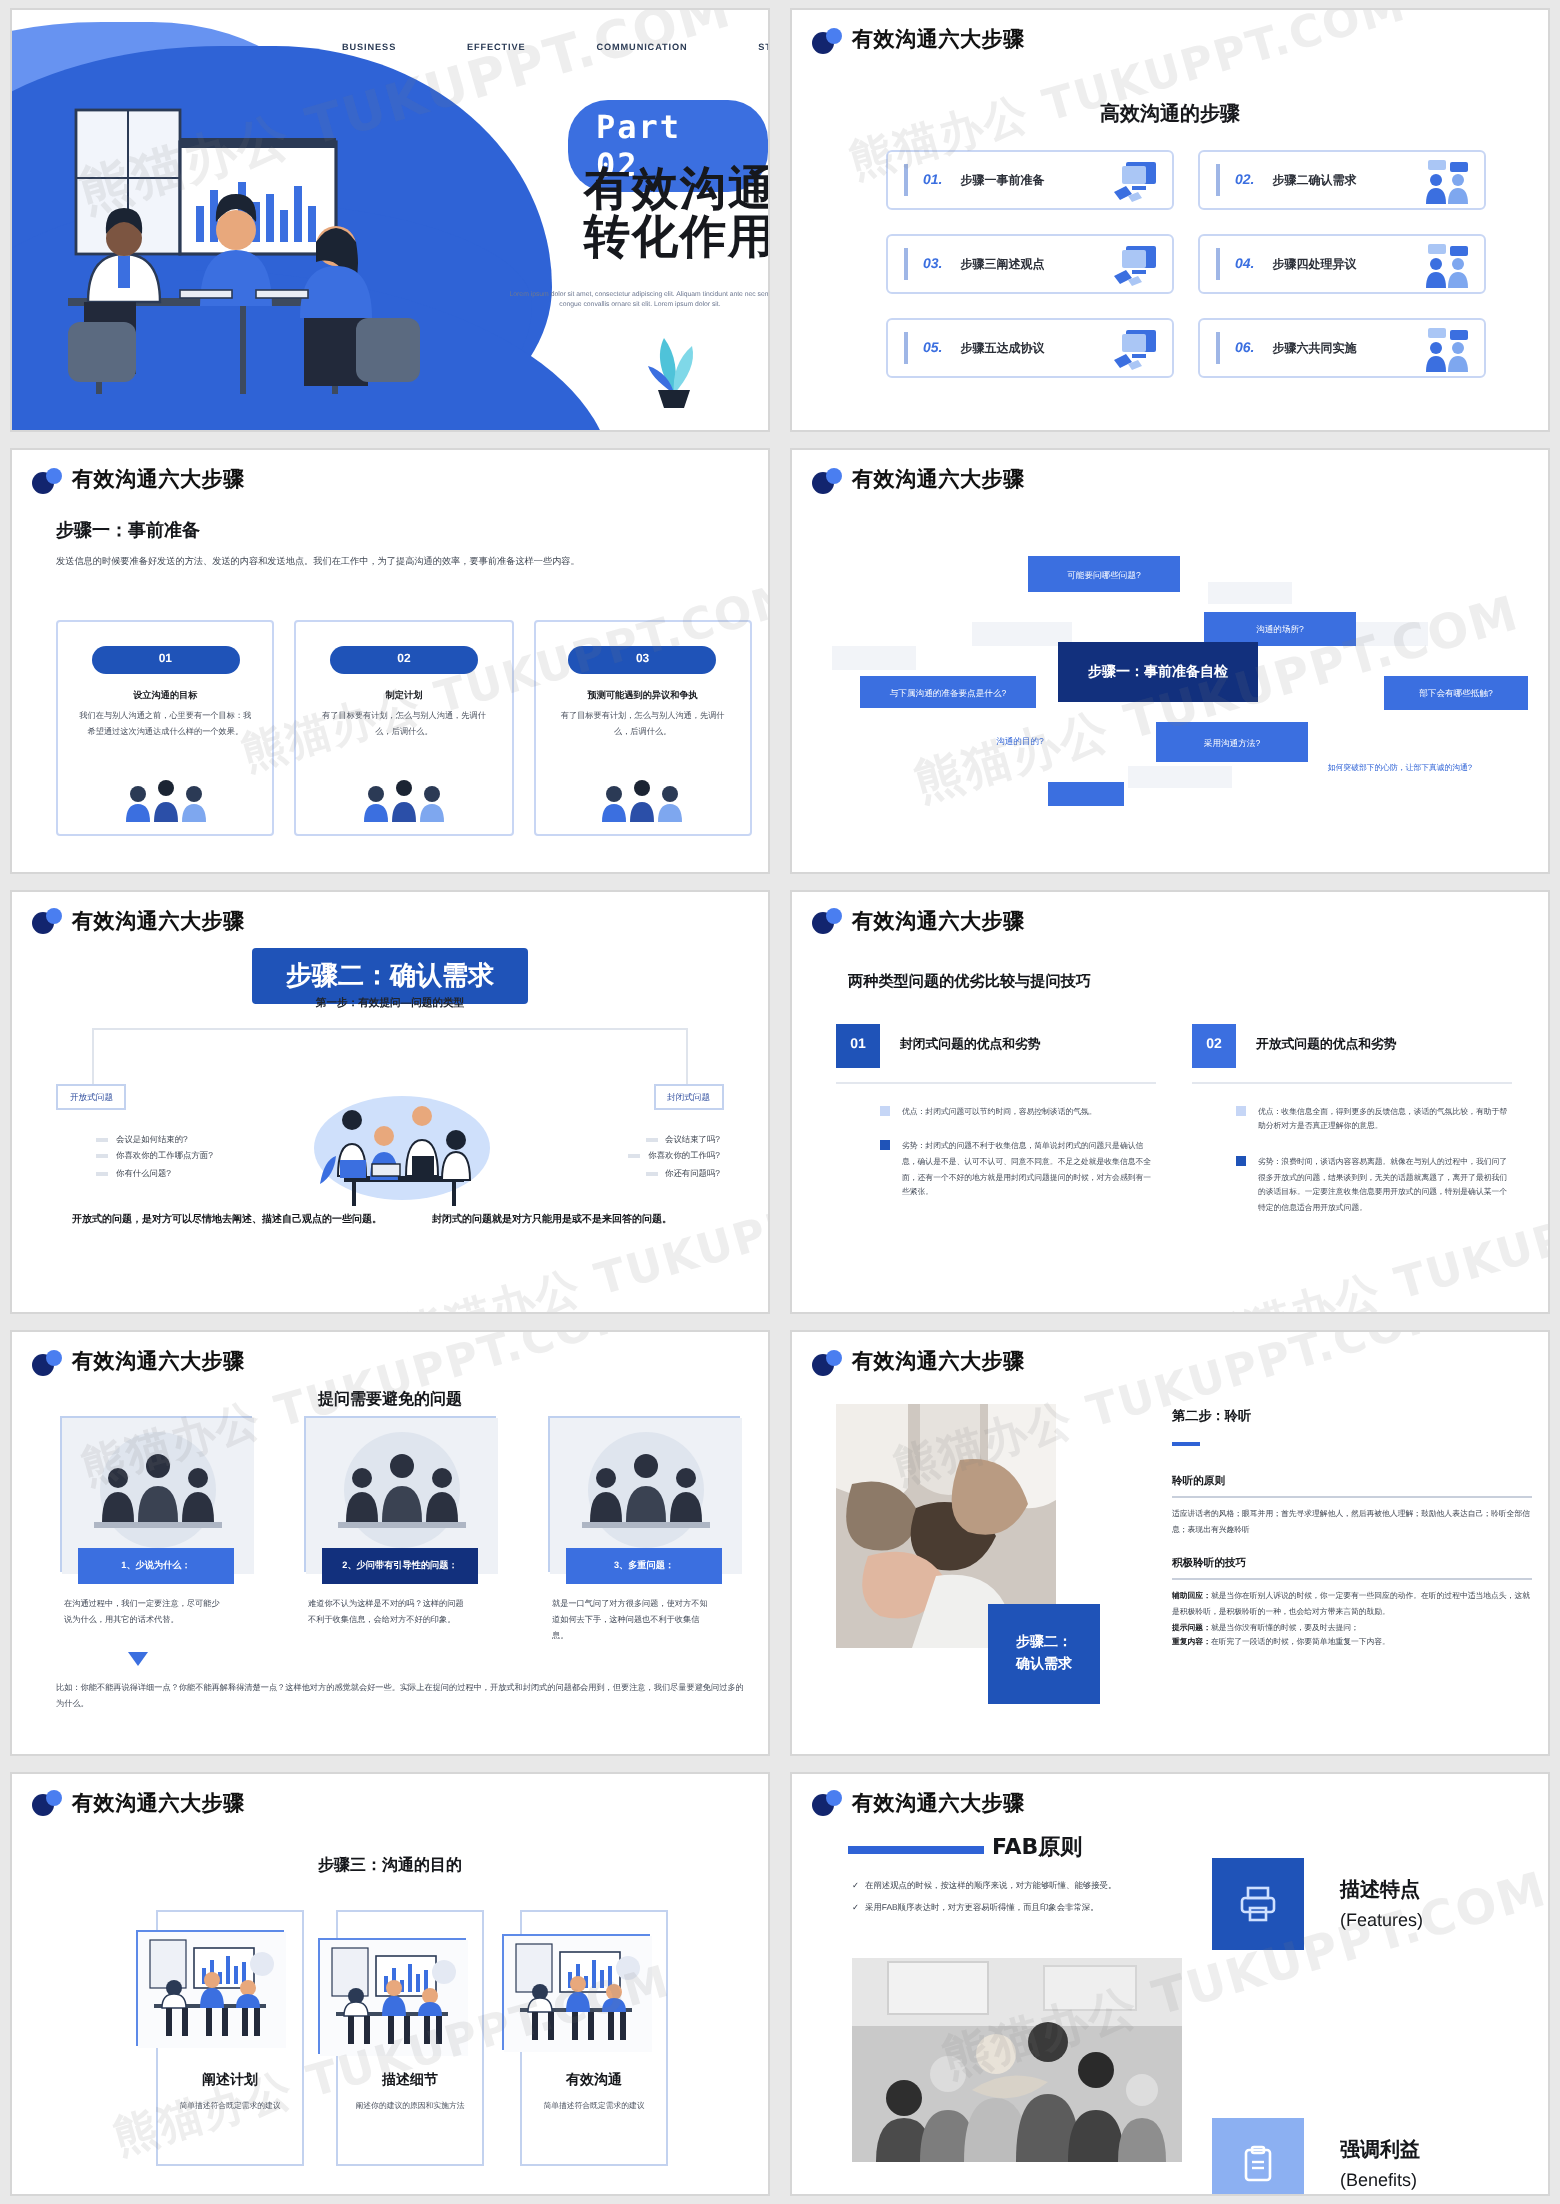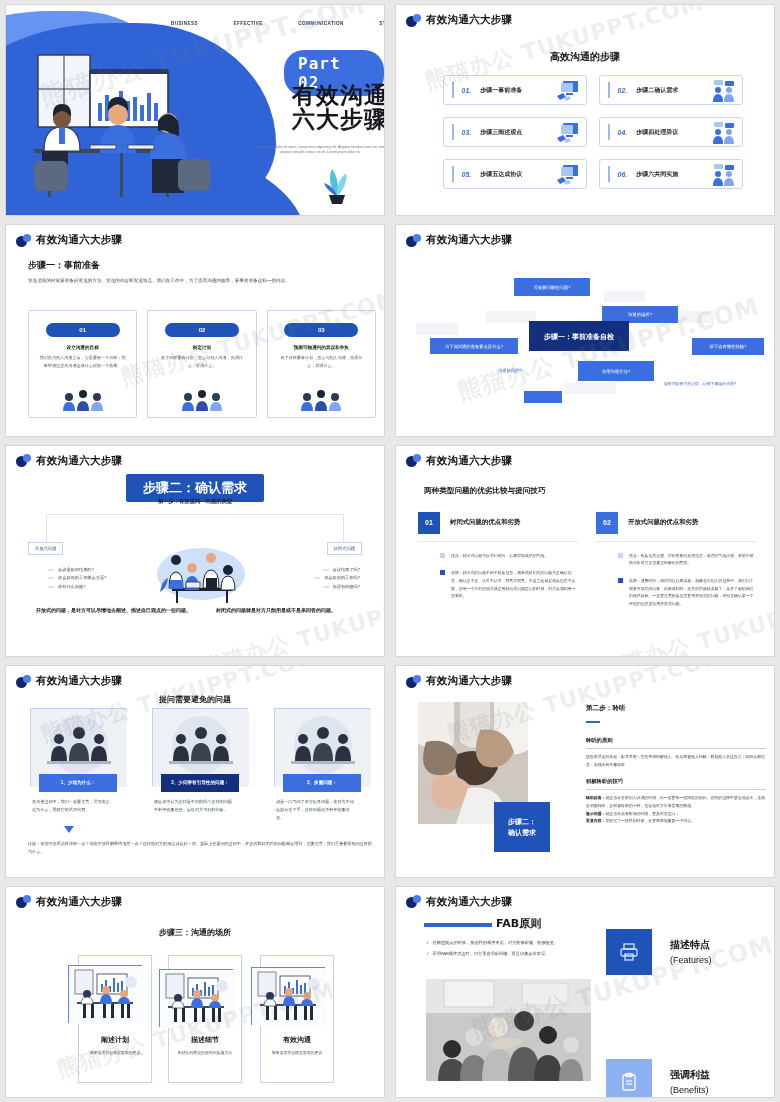--- a/index.html
+++ b/index.html
@@ -256,21 +256,21 @@
         <path d="M130 106 q0 -26 18 -26 q18 0 18 26z" fill="#3b6fe0"></path>
         <rect x="132" y="106" width="32" height="34" fill="#22293a"></rect>
         <rect x="158" y="106" width="32" height="32" rx="6" fill="#5b6a80"></rect>
         <rect x="70" y="92" width="26" height="4" fill="#e9edf5" stroke="#2b3a55" stroke-width=".8"></rect>
         <rect x="108" y="92" width="26" height="4" fill="#e9edf5" stroke="#2b3a55" stroke-width=".8"></rect>
       </svg>
 
       <div class="part-badge">Part 02</div>
       <div class="cover-title">
         <div>有效沟通</div>
-        <div>六大步骤</div>
+        <div>转化作用</div>
       </div>
       <div class="cover-sub">Lorem ipsum dolor sit amet, consectetur adipiscing elit. Aliquam tincidunt ante nec sem congue convallis ornare sit elit. Lorem ipsum dolor sit.</div>
 
       <svg class="plant" viewBox="0 0 42 48">
         <path d="M21 40 C14 30 12 20 16 12 C22 20 23 30 21 40Z" fill="#4fc3d9"></path>
         <path d="M21 40 C28 32 32 24 30 16 C23 22 20 31 21 40Z" fill="#7fd8e8"></path>
         <path d="M21 40 C16 36 10 32 8 26 C15 28 20 34 21 40Z" fill="#3b6fe0"></path>
         <path d="M13 38 h16 l-3 9 h-10z" fill="#1b2433"></path>
       </svg>
       <div class="wm">
@@ -694,21 +694,21 @@
 
   <div class="slide-wrap">
     <div class="slide">
       <div class="hdr">
         <div class="logo">
             <div class="c1"></div>
             <div class="c2"></div>
           </div>
         <div class="hdr-title">有效沟通六大步骤</div>
       </div>
-      <div class="s9-h">步骤三：沟通的场所</div>
+      <div class="s9-h">步骤三：沟通的目的</div>
 
       <div class="s9-card" style="left:72px;"></div>
       <div class="s9-card" style="left:162px;"></div>
       <div class="s9-card" style="left:254px;"></div>
 
       <div class="s9-img" style="left:62px; top:78px;">
         <svg viewBox="0 0 74 58" width="74" height="58">
           <rect width="74" height="58" fill="#fafbfd"></rect>
           <rect x="6" y="4" width="18" height="24" fill="#eef1f7" stroke="#2b3a55" stroke-width=".6"></rect>
           <rect x="28" y="8" width="30" height="20" fill="#fff" stroke="#2b3a55" stroke-width=".8"></rect>

